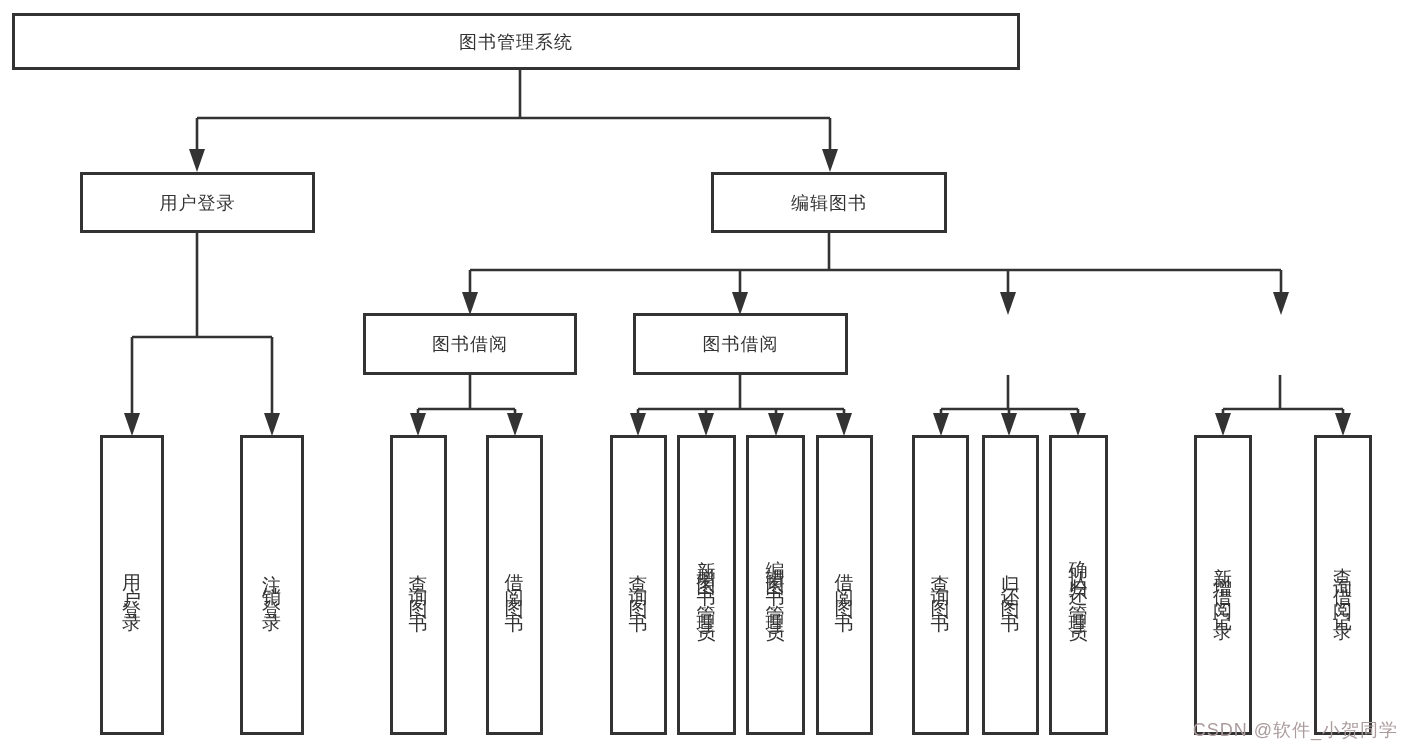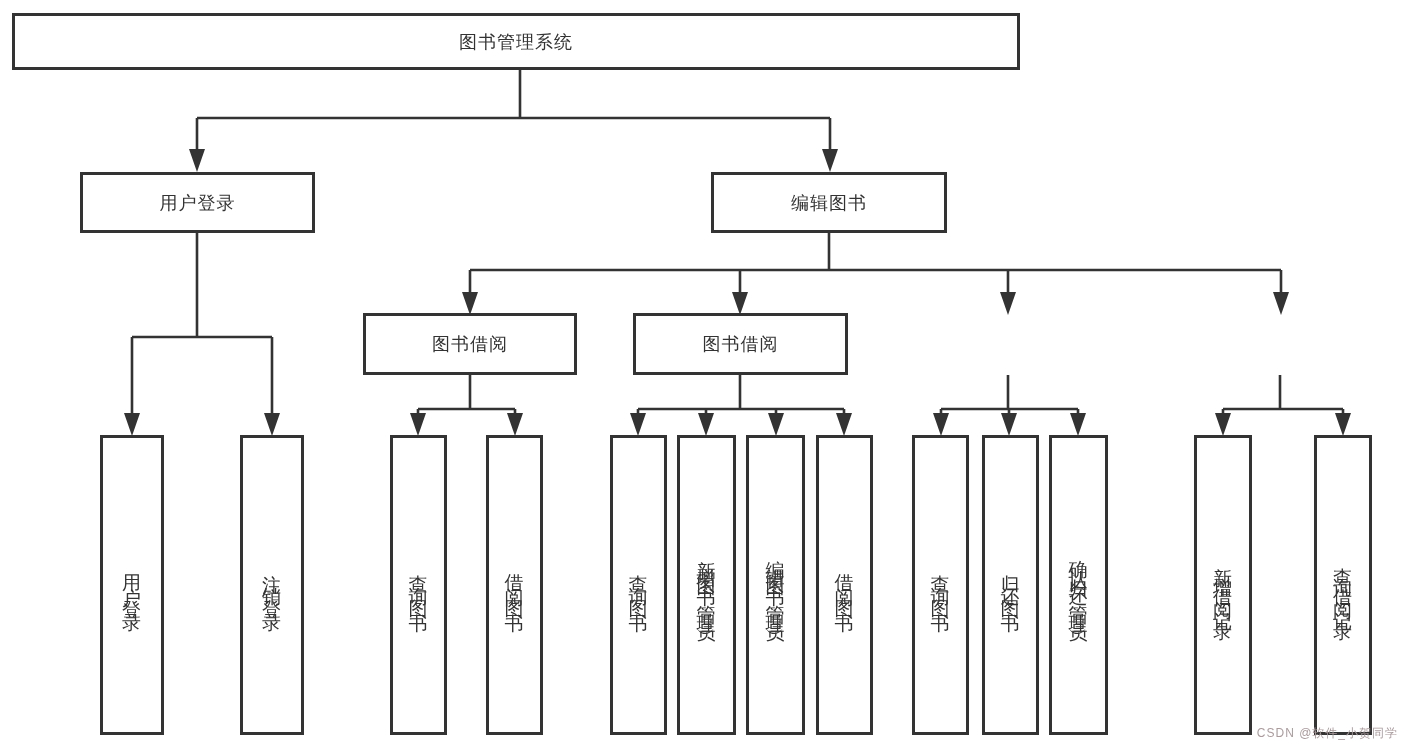--- a/index.html
+++ b/index.html
@@ -27,21 +27,21 @@
   .vtext{
     writing-mode:vertical-rl;
     text-orientation:mixed;
     letter-spacing:13px;
     line-height:1;
     white-space:nowrap;
   }
   .watermark{
     position:absolute;
     right:7px;bottom:5px;
-    font-size:12px;
+    font-size:18px;
     color:var(--watermark,#ab9b9d);
     letter-spacing:1px;
     z-index:4;
     white-space:nowrap;
   }
 </style>
 </head>
 <body style="--line: #333333; --text: #333333; --box-bg: #ffffff; --background: #ffffff; --watermark: #ab9b9d;">
 
 <div class="stage">

